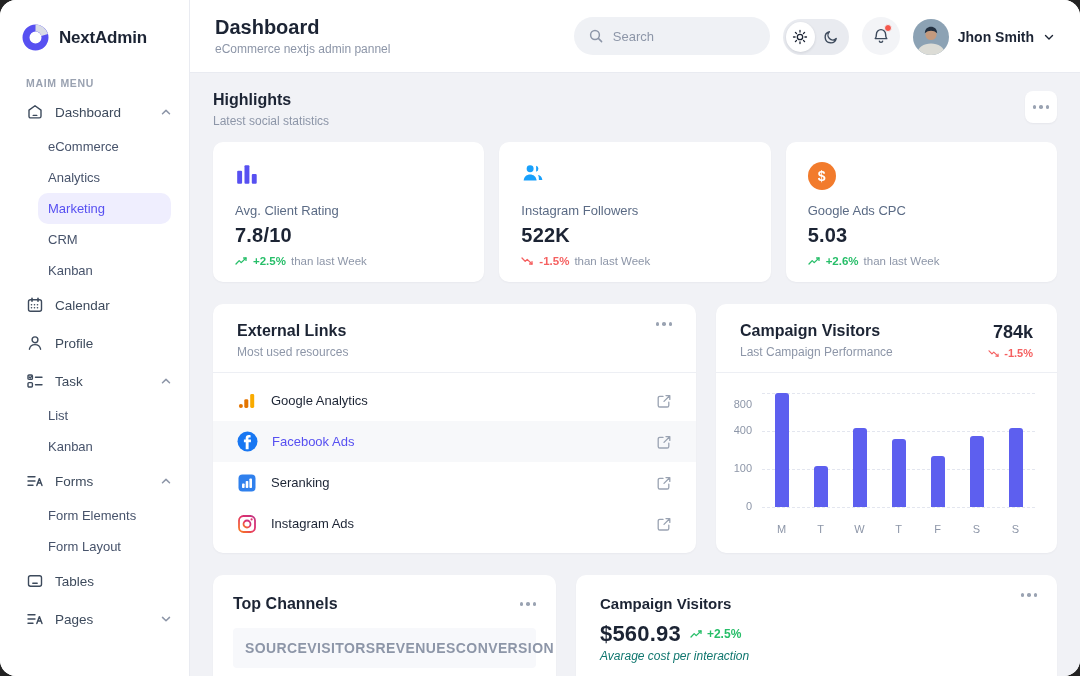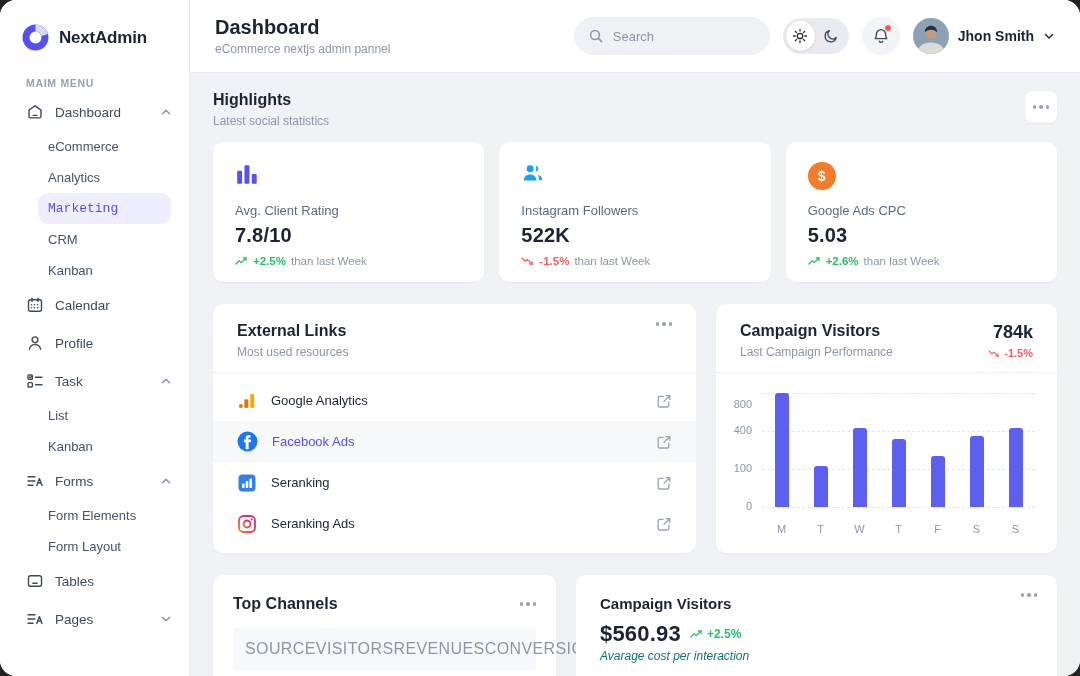--- a/index.html
+++ b/index.html
@@ -8,30 +8,30 @@
   .app { width:1080px; height:676px; border-radius:16px; overflow:hidden; display:flex; background:#fff; }
 
   
   .sidebar { width:190px; background:#fff; border-right:1px solid #E9EBF1; flex-shrink:0; overflow:hidden; }
   .logo-row { display:flex; align-items:center; gap:10px; padding:24px 20px 16px 22px; }
   .brand { font-size:17px; font-weight:800; color:#1C2434; letter-spacing:-0.2px; }
   .menu-label { font-size:10.5px; color:#9AA2B1; letter-spacing:.7px; margin:10px 0 4px 26px; font-weight:600;}
   .nav-item { display:flex; align-items:center; gap:11px; padding:10px 16px 10px 26px; color:#3D4A5C; font-size:13.5px; font-weight:500; cursor:pointer; }
   .nav-item .chev { margin-left:auto; display:flex; color:#8D96A8; }
   .nav-sub { display:block; padding:8px 10px 8px 48px; color:#47536B; font-size:13px; cursor:pointer; }
-  .nav-sub.active { background:#EFEEFE; color:#5750F1; border-radius:10px; margin:0 18px 0 38px; padding:8px 10px;font-family:Liberation Mono, monospace; }
+  .nav-sub.active { background:#EFEEFE; color:#5750F1; border-radius:10px; margin:0 18px 0 38px; padding:8px 10px; }
   .icon { display:inline-flex; align-items:center; justify-content:center; }
   svg { display:block; }
 
   
   .right { flex:1; display:flex; flex-direction:column; min-width:0; }
   .header { height:73px; background:#fff; border-bottom:1px solid #E9EBF1; display:flex; align-items:center; padding:0 25px; flex-shrink:0; }
   .page-title { font-size:20px; font-weight:700; color:#1C2434; }
   .page-subtitle { font-size:12px; color:#8D96A8; margin-top:3px; }
-  .header-right { margin-left:auto; display:flex; align-items:center; gap:13px; }
+  .header-right { margin-left:auto; display:flex; align-items:flex-end; gap:13px; }
   .search-bar { width:196px; height:38px; border-radius:19px; background:#EFF1F5; display:flex; align-items:center; padding:0 14px; gap:9px; }
   .search-bar input { border:none; outline:none; background:transparent; font-size:13px; color:#1C2434; width:130px; font-family:"Liberation Sans", sans-serif; }
   .search-bar input::placeholder { color:#8D96A8; }
   .theme-toggle { width:66px; height:36px; border-radius:18px; background:#E9EBF0; display:flex; align-items:center; padding:3px; gap:2px; cursor:pointer; }
   .toggle-opt { width:30px; height:30px; border-radius:50%; display:flex; align-items:center; justify-content:center; }
   .toggle-opt.on { background:#fff; box-shadow:0 1px 3px rgba(16,24,40,.12); }
   .bell-btn { width:38px; height:38px; border-radius:50%; background:#F3F4F7; display:flex; align-items:center; justify-content:center; position:relative; cursor:pointer; }
   .bell-dot { position:absolute; top:7px; right:8px; width:8px; height:8px; border-radius:50%; background:#F5574C; border:1.5px solid #F3F4F7; }
   .user-chip { display:flex; align-items:center; gap:9px; cursor:pointer; }
   .user-name { font-size:14px; font-weight:600; color:#1C2434; }
@@ -78,21 +78,21 @@
   .chart-plot { position:relative; flex:1; }
   .gridline { position:absolute; left:0; right:0; border-top:1px dashed #E3E6EF; }
   .bars { position:absolute; left:0; right:0; top:0; bottom:0; display:flex; align-items:flex-end; justify-content:space-around; }
   .bar { width:14px; border-radius:3px 3px 0 0; }
   .chart-x { display:flex; justify-content:space-around; margin:10px 22px 0 46px; }
   .xtick { font-size:11px; color:#8D96A8; width:14px; text-align:center; }
 
   .row3 { display:grid; grid-template-columns:343px 1fr; gap:20px; margin-top:22px; }
   .channels-card { padding:20px 20px; }
   .table-head { display:grid; grid-template-columns:1.1fr 1fr 1fr 1.2fr; background:#F7F8FB; border-radius:4px; padding:12px 12px; margin-top:15px; }
-  .th { font-size:16px; letter-spacing:.4px; color:#8D96A8; font-weight:400; }
+  .th { font-size:14px; letter-spacing:.4px; color:#8D96A8; font-weight:700; }
   .cost-card { padding:20px 24px; position:relative; }
   .cost-title { font-size:15px; font-weight:700; color:#1C2434; }
   .cost-row { display:flex; align-items:center; gap:9px; margin-top:9px; }
   .cost-value { font-size:22px; font-weight:800; color:#1C2434; letter-spacing:.2px; }
   .cost-trend { display:flex; align-items:center; gap:4px; font-size:12px; font-weight:600; color:#27BE69; }
   .cost-sub { font-size:12px; color:#0f766e; margin-top:2px;font-style:italic; }
   .cost-dots { position:absolute; top:18px; right:20px; }
 </style>
 </head>
 <body>
@@ -442,21 +442,21 @@
                       <stop offset="0" stop-color="#FA7E1E"></stop>
                         <stop offset="0.55" stop-color="#E1306C"></stop>
                         <stop offset="1" stop-color="#C13584"></stop>
                     </linearGradient>
                   </defs>
                   <rect x="2" y="2" width="16" height="16" rx="4.5" stroke="url(#ig)" stroke-width="1.8"></rect>
                   <circle cx="10" cy="10" r="3.5" stroke="url(#ig)" stroke-width="1.8"></circle>
                   <circle cx="14.6" cy="5.4" r="1.1" fill="#E1306C"></circle>
                 </svg>
               </span>
-              <span class="link-label">Seranking Ads</span>
+              <span class="link-label">Instagram Ads</span>
               <span class="ext-btn">
                 <svg width="16" height="16" viewBox="0 0 16 16" fill="none" stroke="#9AA3B2" stroke-width="1.3" stroke-linecap="round" stroke-linejoin="round">
                   <path d="M12.8 9.2v3.2c0 1-.6 1.6-1.6 1.6H3.8c-1 0-1.6-.6-1.6-1.6V5c0-1 .6-1.6 1.6-1.6H7"></path>
                   <path d="M10 2.6h3.8v3.8M13.6 2.8 8 8.4"></path>
                 </svg>
               </span>
             </div>
           </div>
         </div>
 

